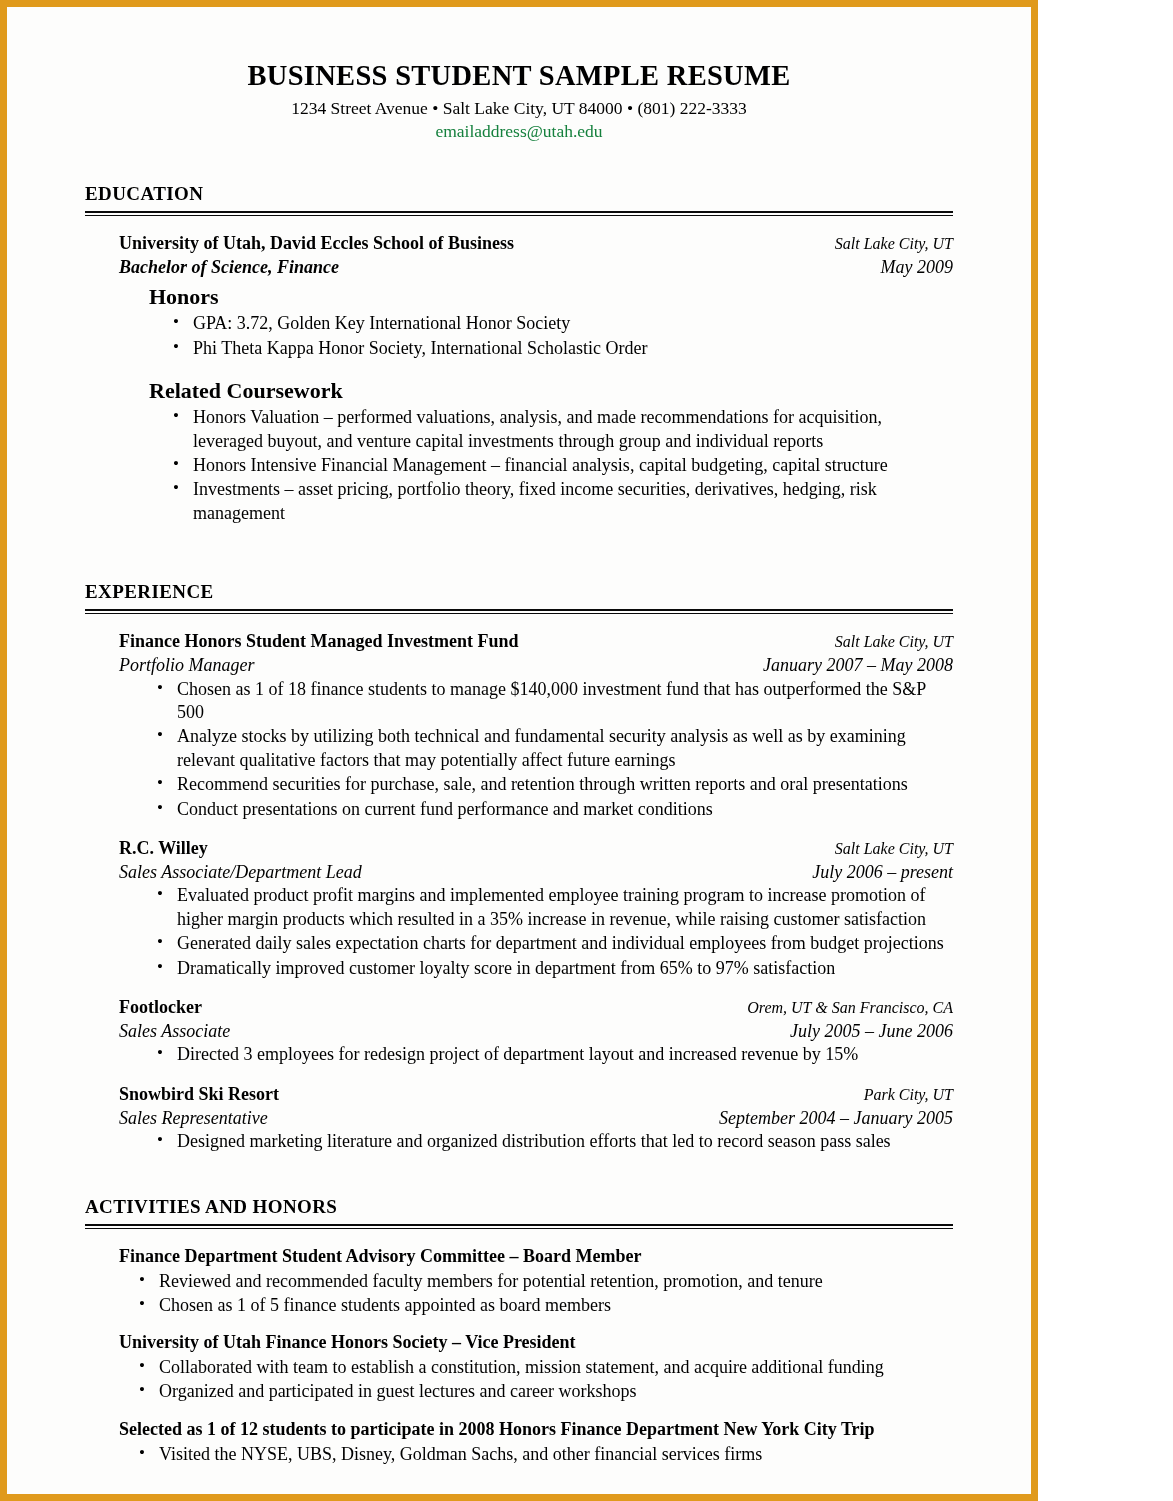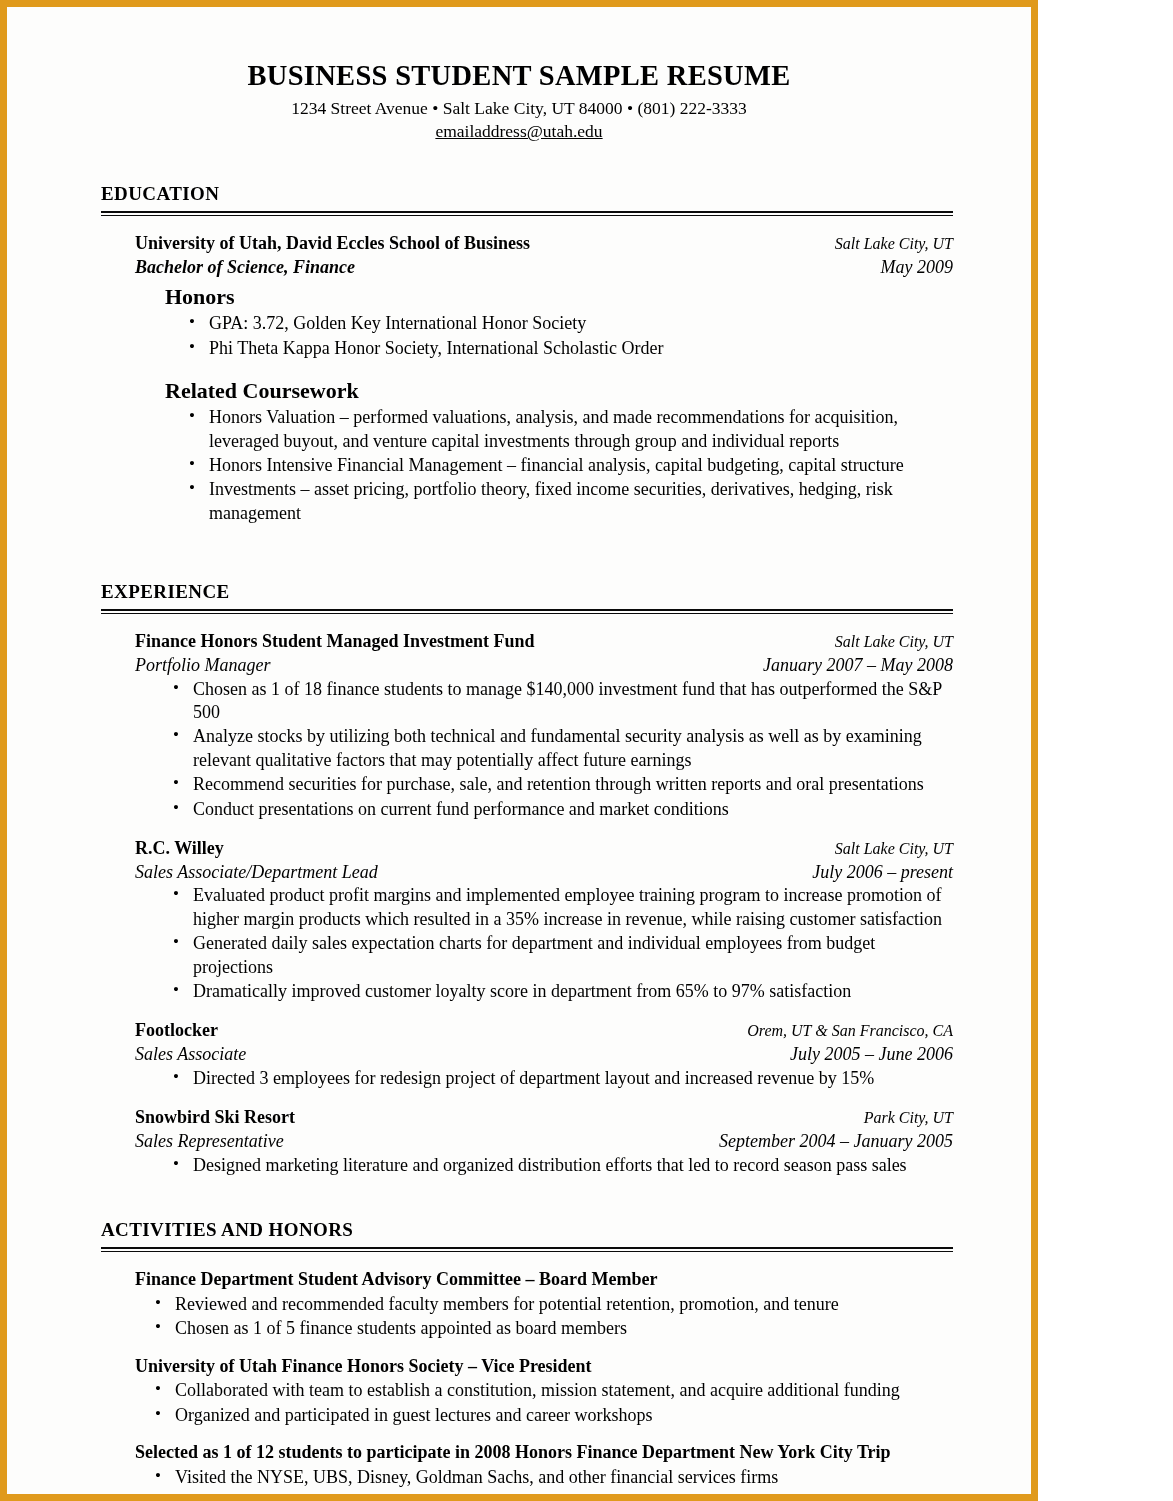--- a/index.html
+++ b/index.html
@@ -47,26 +47,25 @@
     line-height: 1.28;
     margin: 0;
   }
   .resume-email {
     font-size: 17.5px;
     line-height: 1.3;
     margin: 1px 0 0 0;
   }
   .resume-email a,
   .email-link {
-    color: #000000;
-    text-decoration: underline;
-  }
-
-  
-  .section { margin-bottom: 4px; margin-left: 16px; }
+    color: #15803d;
+  }
+
+  
+  .section { margin-bottom: 4px; }
   .section-title {
     font-size: 19px;
     font-weight: bold;
     letter-spacing: 0.4px;
     margin: 0 0 6px 0;
   }
   .section-rule {
     border: 0;
     border-top: 2.6px solid #0a0a0a;
     border-bottom: 1px solid #0a0a0a;

